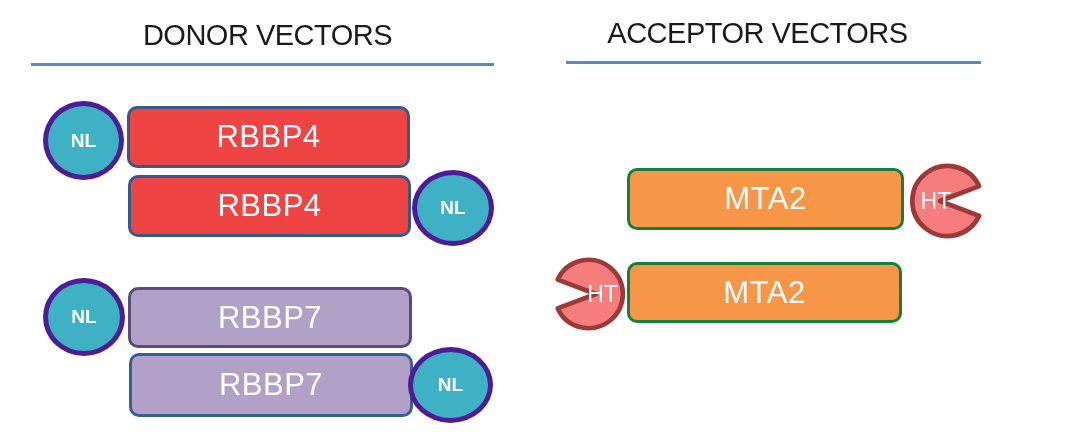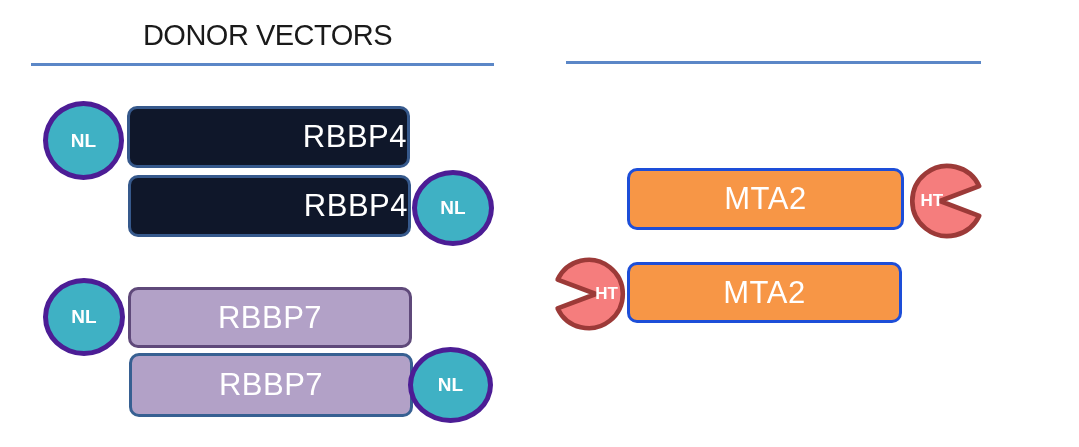--- a/index.html
+++ b/index.html
@@ -35,24 +35,24 @@
     display: flex;
     align-items: center;
     justify-content: center;
     box-sizing: border-box;
   }
   .vec-box .gene-label {
     color: #ffffff;
     font-size: 31px;
     letter-spacing: 0.5px;
   }
-  .box-blue   { background: #0f172a; border: 3px solid #36598c; justify-content: flex-end; }
+  .box-blue   { background: #ef4444; border: 3px solid #36598c; }
   .box-purple-p { background: #b2a1c7; border: 3px solid #5f497a; }
   .box-purple-b { background: #b2a1c7; border: 3px solid #376092; }
-  .box-orange { background: #f79646; border: 3px solid #1d4ed8; }
+  .box-orange { background: #f79646; border: 3px solid #15803d; }
   .tag-circle {
     position: absolute;
     border-radius: 50%;
     background: #3fb1c4;
     border: 5px solid #4c1d95;
     box-sizing: border-box;
     display: flex;
     align-items: center;
     justify-content: center;
   }
@@ -68,37 +68,38 @@
     position: absolute;
     left: 0; top: 0;
     width: 100%; height: 100%;
     overflow: visible;
   }
   .tag-pacman .tag-label {
     position: absolute;
     top: 50%;
     transform: translateY(-50%);
     color: #ffffff;
-    font-weight: bold;
-    font-size: 17px;
+    font-weight: normal;
+    font-size: 23px;
   }
   .tag-pacman .label-left  { left: 17%; }
   .tag-pacman .label-right { right: 12%; }
   .z1 { z-index: 1; }
   .z2 { z-index: 2; }
   .z3 { z-index: 3; }
 </style>
 </head>
 <body>
 
 <div class="canvas">
 
   <div class="col-title" style="left:36px; top:19px; width:463px;">DONOR VECTORS</div>
   <div class="underline" style="left:31px; top:63px; width:463px;"></div>
 
+  <div class="col-title" style="left:550px; top:17px; width:415px;">ACCEPTOR VECTORS</div>
   <div class="underline" style="left:566px; top:61px; width:415px;"></div>
 
   <div class="tag-circle z1" style="left:43px; top:101px; width:81px; height:79px;">
     <span class="tag-label">NL</span>
   </div>
   <div class="vec-box box-blue z2" style="left:127px; top:106px; width:283px; height:62px;">
     <span class="gene-label">RBBP4</span>
   </div>
 
   <div class="vec-box box-blue z2" style="left:128px; top:175px; width:283px; height:62px;">

